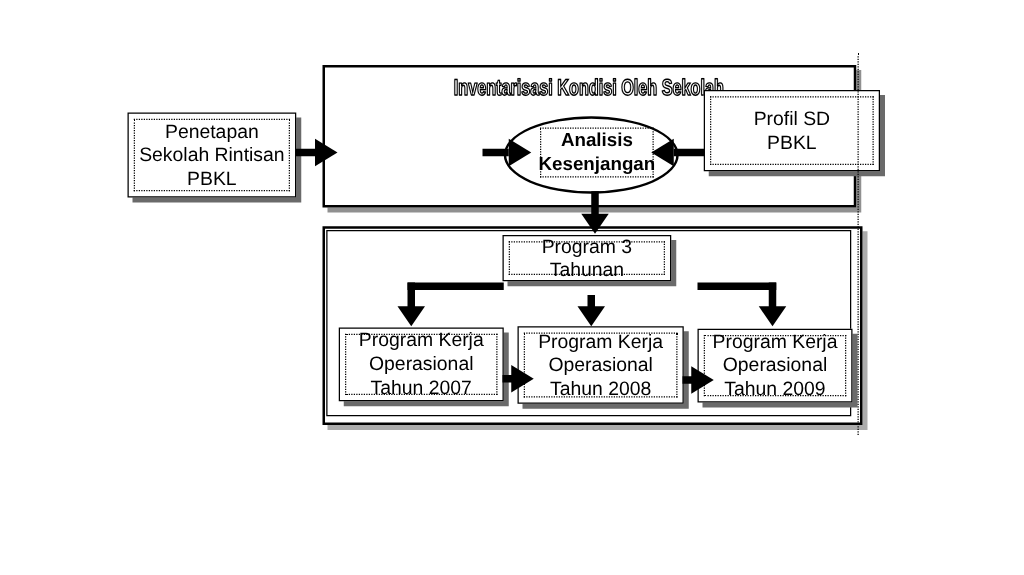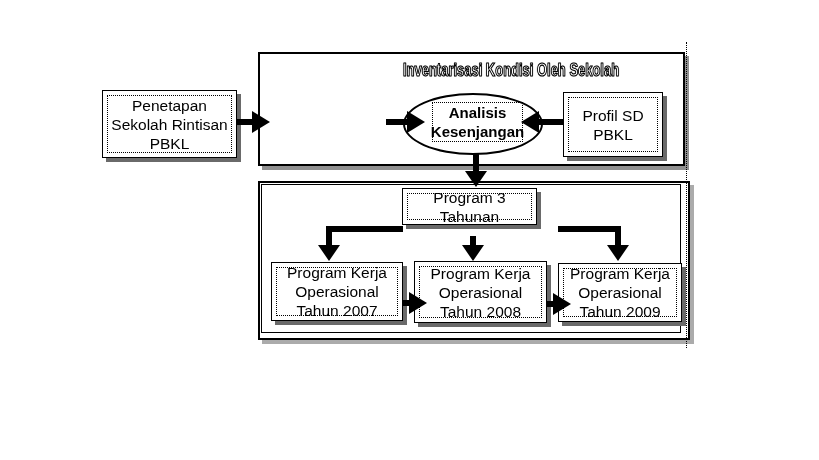--- a/index.html
+++ b/index.html
@@ -6,21 +6,21 @@
   .canvas{
     position:relative;width:819px;height:460px;background:#fff;overflow:hidden;
     font-family:"Liberation Sans",sans-serif;color:#000;
   }
   
   .container-upper{
     position:absolute;left:258px;top:52px;width:427px;height:114px;
     border:2px solid #000;background:#fff;box-sizing:border-box;
     box-shadow:4px 4px 0 #909090;z-index:1;
   }
-  .title-wrap{position:absolute;left:0;top:6px;width:100%;text-align:center;padding-left:40px;}
+  .title-wrap{position:absolute;left:0;top:6px;width:100%;text-align:center;}
   .title{
     display:inline-block;font-size:18px;font-weight:bold;white-space:nowrap;
     color:#fff;-webkit-text-stroke:1.1px #000;
     text-shadow:0 0 1px #000,0 0 1px #000;
     transform:scaleX(0.72);transform-origin:center;
   }
   .container-lower-outer{
     position:absolute;left:258px;top:181px;width:432px;height:159px;
     border:2px solid #000;background:#fff;box-sizing:border-box;
     box-shadow:4px 4px 0 #ababab;z-index:1;
@@ -87,21 +87,21 @@
     </div>
   </div>
 
 
   <div class="ellipse"></div>
   <div class="analisis-box">
     <span class="node-label">Analisis
 Kesenjangan</span>
   </div>
 
-  <div class="node" style="left:563px;top:92px;width:100px;height:65px">
+  <div class="node" style="left:563px;top:72px;width:141px;height:65px">
     <div class="dotted-inner">
       <span class="node-label">Profil SD
 PBKL</span>
     </div>
   </div>
 
   <div class="node" style="left:402px;top:188px;width:135px;height:37px">
     <div class="dotted-inner">
       <span class="node-label">Program 3
 Tahunan</span>

